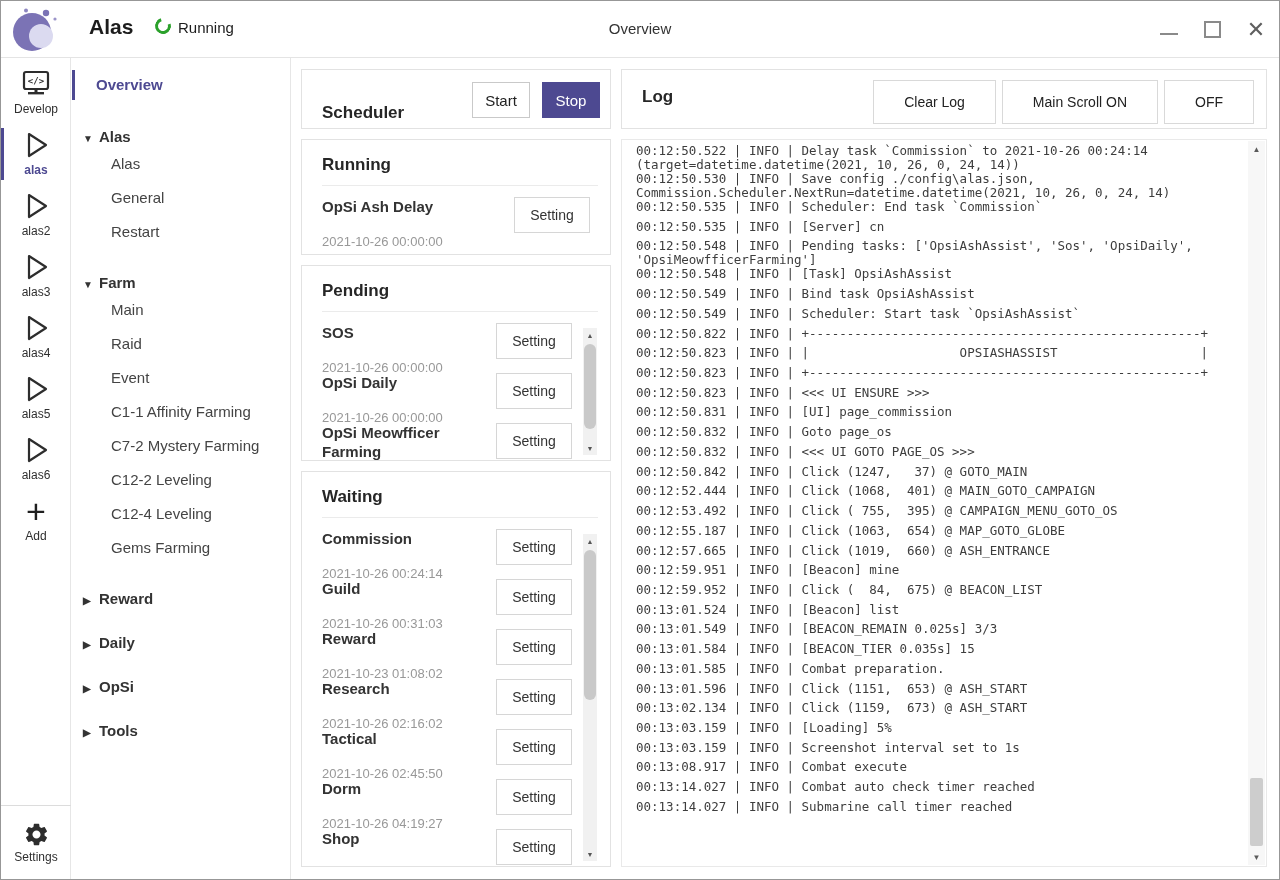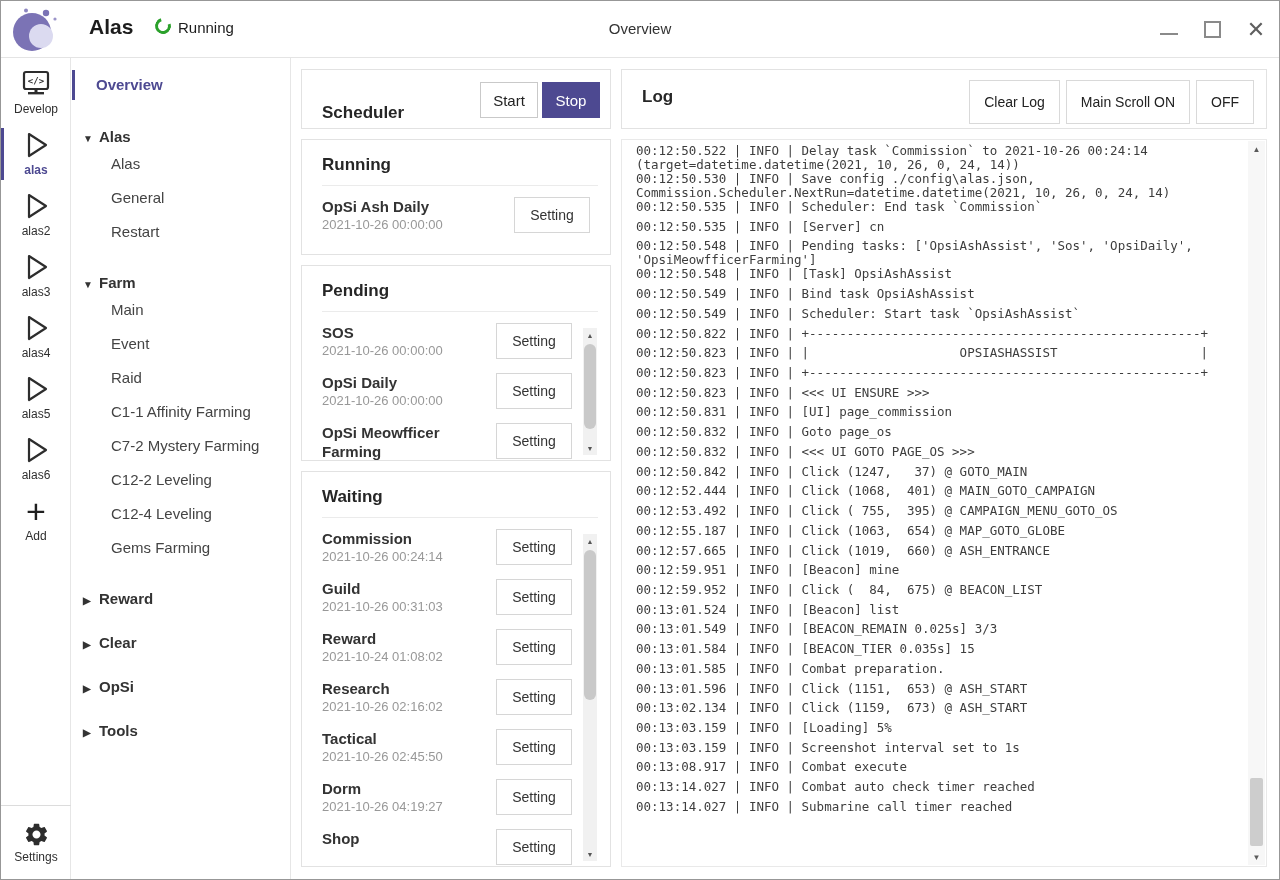--- a/index.html
+++ b/index.html
@@ -42,49 +42,49 @@
   .card { position:absolute; background:#fff; border:1px solid #e2e2e2; overflow:hidden; }
   #scheduler-card { left:300px; top:68px; width:310px; height:60px; }
   #running-card   { left:300px; top:138px; width:310px; height:116px; }
   #pending-card   { left:300px; top:264px; width:310px; height:196px; }
   #waiting-card   { left:300px; top:470px; width:310px; height:396px; }
   #log-header-card{ left:620px; top:68px;  width:646px; height:60px; }
   #log-box        { left:620px; top:138px; width:646px; height:728px; border-color:#e9e9e9; }
 
   .card-title { font-size:17px; font-weight:600; color:#262626; }
   #scheduler-card .card-title { position:absolute; left:20px; top:17px;margin-top:16px; }
-  .sched-btns { position:absolute; right:10px; top:12px; display:flex; gap:4px; }
+  .sched-btns { position:absolute; right:10px; top:12px; display:flex; gap:12px; }
   .btn { display:flex; align-items:center; justify-content:center; border:1px solid #c9c9c9; background:#fff; font-size:15px; color:#222; cursor:pointer; font-family:inherit; }
   .btn-start { width:58px; height:36px; }
   .btn-stop  { width:58px; height:36px; background:var(--accent); border-color:var(--accent); color:#fff; }
 
   .section-head { padding:15px 20px 0 20px; }
   .section-divider { height:1px; background:#ebebeb; margin:10px 12px 0 20px; }
   .task-list { position:relative; margin-top:9px; }
   .task-row { position:relative; height:50px; padding-left:20px; }
   .task-name { font-size:15px; font-weight:600; color:#333; padding-top:2px; line-height:19px; width:168px; }
-  .task-time { font-size:13px; color:#989898; margin-top:1px; }
+  .task-time { font-size:13px; color:#989898; margin-top:18px; }
   .setting-btn { position:absolute; top:2px; width:76px; height:36px; font-size:14px; border:1px solid #d6d6d6; background:#fff; color:#333; cursor:pointer; font-family:inherit; }
   #running-card .setting-btn { right:20px; }
   #pending-card .setting-btn, #waiting-card .setting-btn { right:38px; }
 
   
   .list-scrollbar { position:absolute; width:14px; right:13px; background:#f1f1f1; }
   #pending-card .list-scrollbar { top:62px; bottom:5px; }
   #waiting-card .list-scrollbar { top:62px; bottom:5px; }
   .sb-arrow { position:absolute; left:0; width:14px; height:14px; display:flex; align-items:center; justify-content:center; font-size:7px; color:#555; cursor:pointer; }
   .sb-up { top:0; } .sb-down { bottom:0; }
   .sb-thumb { position:absolute; left:1px; width:12px; background:#c9c9c9; border-radius:6px; cursor:pointer; }
   #pending-card .sb-thumb { top:16px; height:85px; }
   #waiting-card .sb-thumb { top:16px; height:150px; }
 
   
   #log-header-card .card-title { position:absolute; left:20px; top:17px; }
   .log-btns { position:absolute; right:12px; top:10px; display:flex; gap:6px; }
-  .log-btn { height:44px; padding:0 14px; display:flex; align-items:center; justify-content:center; border:1px solid #d9d9d9; background:#fff; font-size:14px; color:#222; cursor:pointer; font-family:inherit; }
+  .log-btn { height:44px; padding:0 30px; display:flex; align-items:center; justify-content:center; border:1px solid #d9d9d9; background:#fff; font-size:14px; color:#222; cursor:pointer; font-family:inherit; }
 
   #log-lines { position:absolute; left:14px; top:4px; width:605px; font-family:"DejaVu Sans Mono","Liberation Mono",monospace; font-size:12.5px; line-height:14px; color:#3d3d3d; white-space:pre-wrap; }
   .log-line { min-height:19.72px; }
 
   .log-scrollbar { position:absolute; right:1px; top:1px; bottom:1px; width:17px; background:#f7f7f7; }
   .log-scrollbar .sb-arrow { width:17px; height:16px; font-size:8px; color:#5a5a5a; }
   .log-scrollbar .sb-thumb { left:2px; width:13px; bottom:19px; height:68px; background:#cdcdcd; border-radius:2px; }
 </style>
 </head>
 <body>
@@ -188,48 +188,48 @@
 
   <div class="nav">
     <div class="nav-overview">Overview</div>
     <div id="nav-groups">
         <div class="nav-group"><span class="tri">▼</span><span class="nav-group-label">Alas</span></div>
         <div class="nav-sub">Alas</div>
         <div class="nav-sub">General</div>
         <div class="nav-sub">Restart</div>
         <div class="nav-group"><span class="tri">▼</span><span class="nav-group-label">Farm</span></div>
         <div class="nav-sub">Main</div>
+        <div class="nav-sub">Raid</div>
         <div class="nav-sub">Event</div>
-        <div class="nav-sub">Raid</div>
         <div class="nav-sub">C1-1 Affinity Farming</div>
         <div class="nav-sub">C7-2 Mystery Farming</div>
         <div class="nav-sub">C12-2 Leveling</div>
         <div class="nav-sub">C12-4 Leveling</div>
         <div class="nav-sub">Gems Farming</div>
         <div class="nav-group"><span class="tri">▶</span><span class="nav-group-label">Reward</span></div>
-        <div class="nav-group"><span class="tri">▶</span><span class="nav-group-label">Clear</span></div>
+        <div class="nav-group"><span class="tri">▶</span><span class="nav-group-label">Daily</span></div>
         <div class="nav-group"><span class="tri">▶</span><span class="nav-group-label">OpSi</span></div>
         <div class="nav-group"><span class="tri">▶</span><span class="nav-group-label">Tools</span></div>
       </div>
   </div>
 
   <div class="card" id="scheduler-card">
     <div class="card-title">Scheduler</div>
     <div class="sched-btns">
       <button class="btn btn-start">Start</button>
       <button class="btn btn-stop">Stop</button>
     </div>
   </div>
 
   <div class="card" id="running-card">
     <div class="section-head card-title">Running</div>
     <div class="section-divider"></div>
     <div class="task-list" id="list-0">
         <div class="task-row">
-      <div class="task-name">OpSi Ash Daily</div>
+      <div class="task-name">OpSi Ash Delay</div>
       <div class="task-time">2021-10-26 00:00:00</div>
       <button class="setting-btn">Setting</button>
     </div>
       </div>
   </div>
 
   <div class="card" id="pending-card">
     <div class="section-head card-title">Pending</div>
     <div class="section-divider"></div>
     <div class="task-list" id="list-1">
@@ -265,21 +265,21 @@
       <div class="task-time">2021-10-26 00:24:14</div>
       <button class="setting-btn">Setting</button>
     </div>
         <div class="task-row">
       <div class="task-name">Guild</div>
       <div class="task-time">2021-10-26 00:31:03</div>
       <button class="setting-btn">Setting</button>
     </div>
         <div class="task-row">
       <div class="task-name">Reward</div>
-      <div class="task-time">2021-10-24 01:08:02</div>
+      <div class="task-time">2021-10-23 01:08:02</div>
       <button class="setting-btn">Setting</button>
     </div>
         <div class="task-row">
       <div class="task-name">Research</div>
       <div class="task-time">2021-10-26 02:16:02</div>
       <button class="setting-btn">Setting</button>
     </div>
         <div class="task-row">
       <div class="task-name">Tactical</div>
       <div class="task-time">2021-10-26 02:45:50</div>

